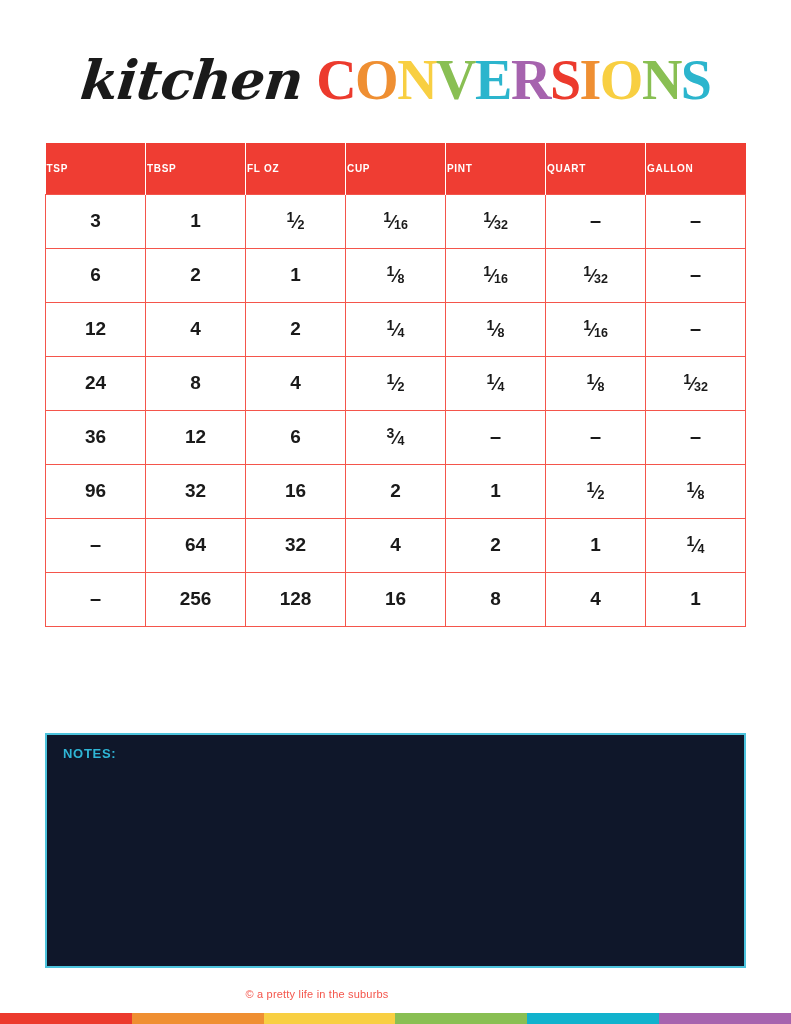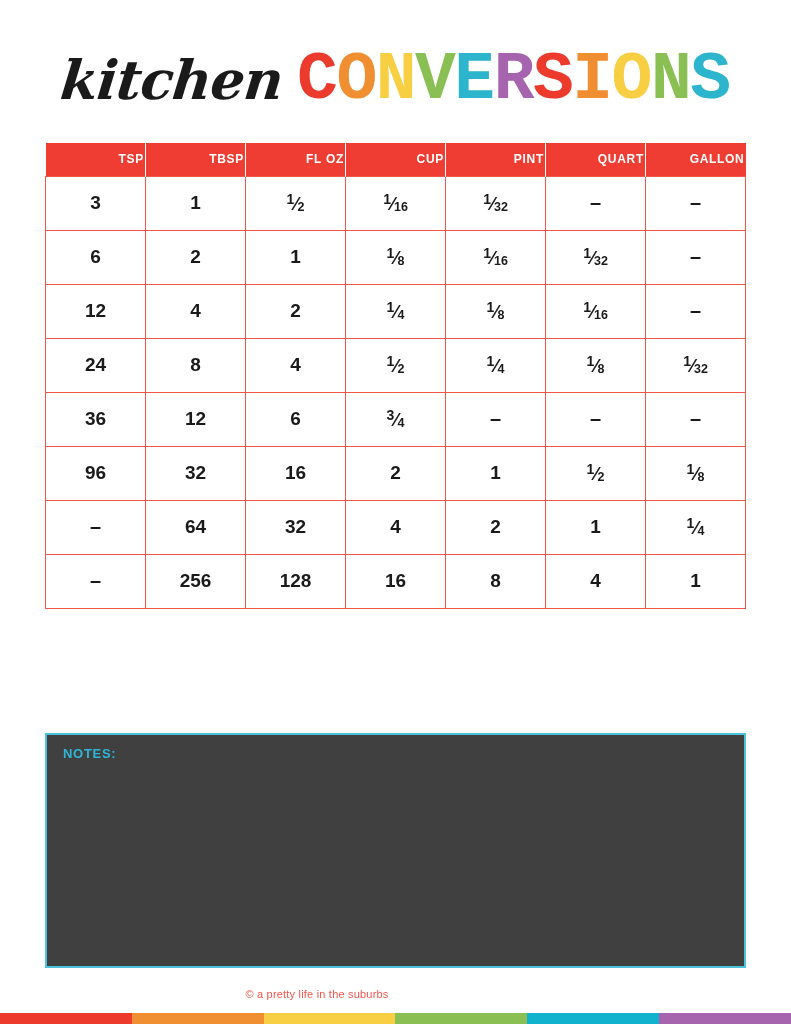--- a/index.html
+++ b/index.html
@@ -39,46 +39,46 @@
     font-style: italic;
     font-weight: 700;
     font-size: 54px;
     color: #1a1a1a;
     letter-spacing: -1px;
     transform: skewX(-6deg);
     margin-right: 14px;
     line-height: 1;
   }
   .title-bold {
-    font-family: Liberation Mono, monospace;
-    font-weight: 700;
-    font-size: 68px;
+    font-family: Liberation Serif, serif;
+    font-weight: 700;
+    font-size: 56px;
     letter-spacing: -1.5px;
     line-height: 1;
     display: inline-block;
   }
   .title-bold span { display: inline-block; }
 
   
   .conv-table {
     position: absolute;
     left: 45px;
     top: 143px;
     width: 701px;
     border-collapse: collapse;
     table-layout: fixed;
   }
   .conv-table th {
     background: #ef3d33;
     color: #ffffff;
-    font-size: 12px;
+    font-size: 10px;
     font-weight: 700;
     letter-spacing: 0.7px;
-    height: 33px;
-    text-align: right;
+    height: 51px;
+    text-align: left;
     border-left: 1.5px solid #ffffff;
     border-right: 1.5px solid #ffffff;
     box-sizing: border-box;
   }
   .conv-table th:first-child { border-left: none; }
   .conv-table th:last-child  { border-right: none; }
 
   .conv-table td {
     height: 54px;
     text-align: center;
@@ -121,21 +121,21 @@
 
   
   .notes-box {
     position: absolute;
     left: 45px;
     top: 733px;
     width: 701px;
     height: 235px;
     border: 2px solid #4cc3dd;
     box-sizing: border-box;
-    background: #404040;
+    background: #0f172a;
   }
   .notes-label {
     position: absolute;
     left: 16px;
     top: 11px;
     font-size: 13px;
     font-weight: 700;
     letter-spacing: 0.7px;
     color: #2fb6d6;
   }

